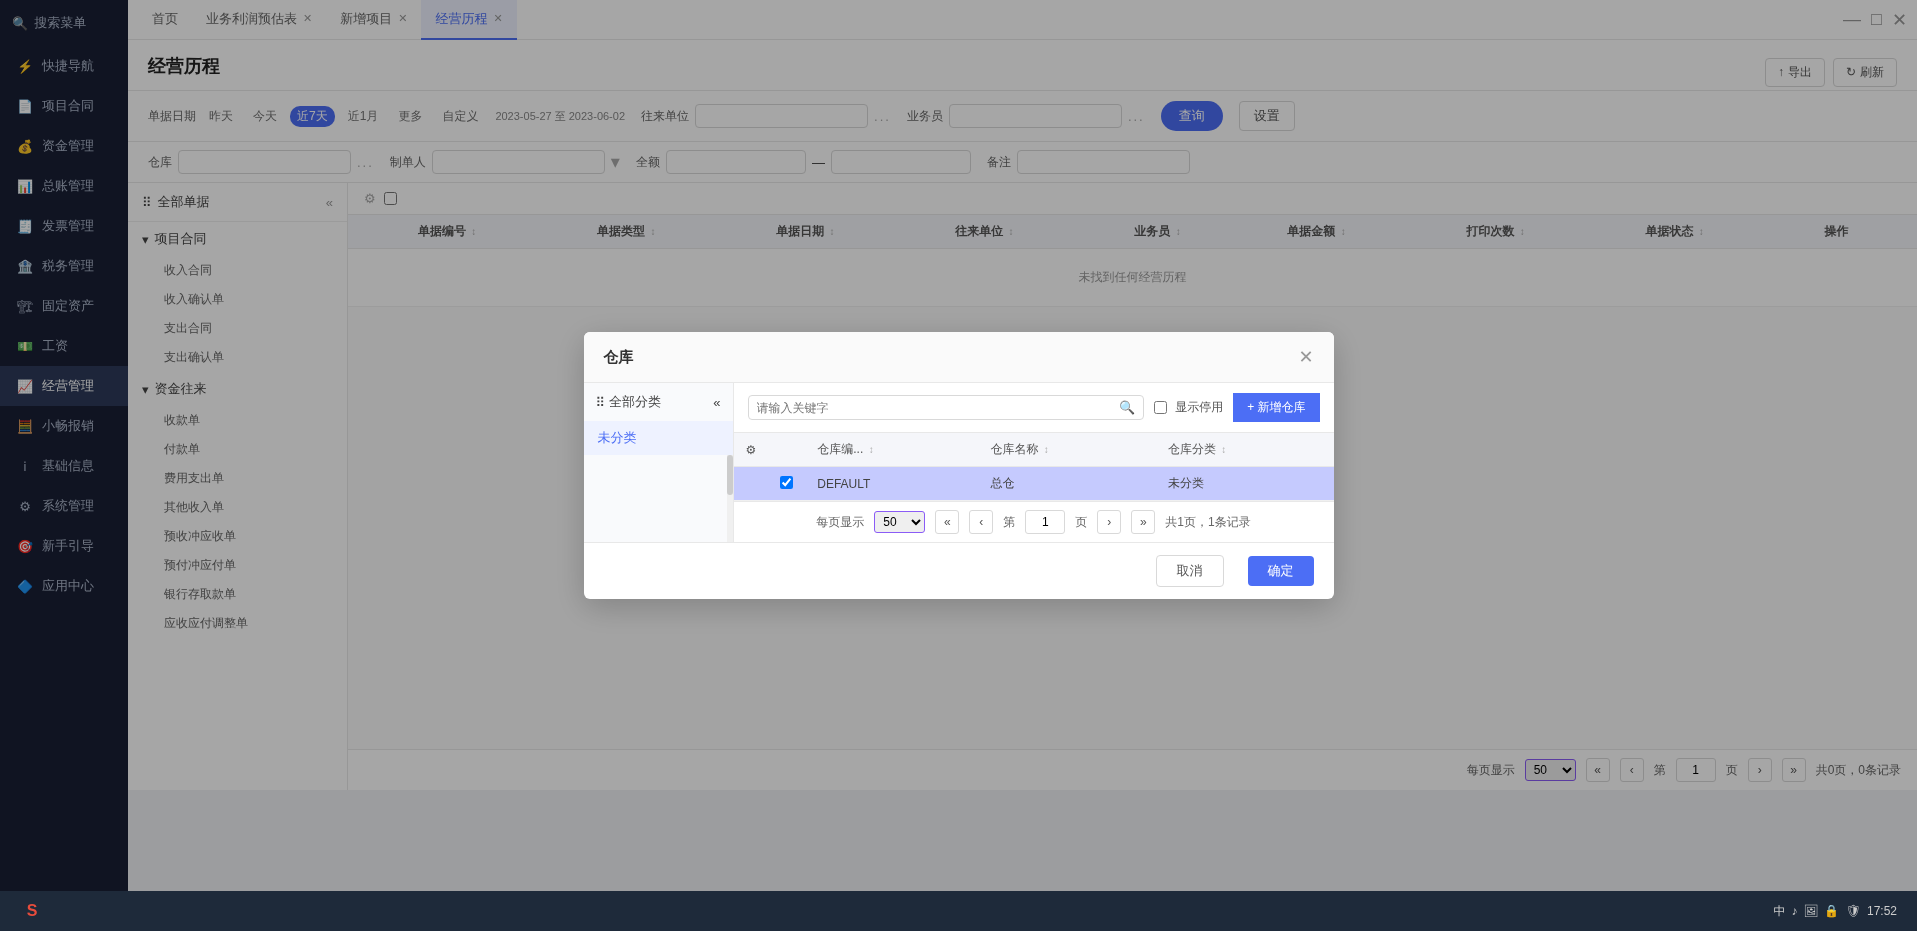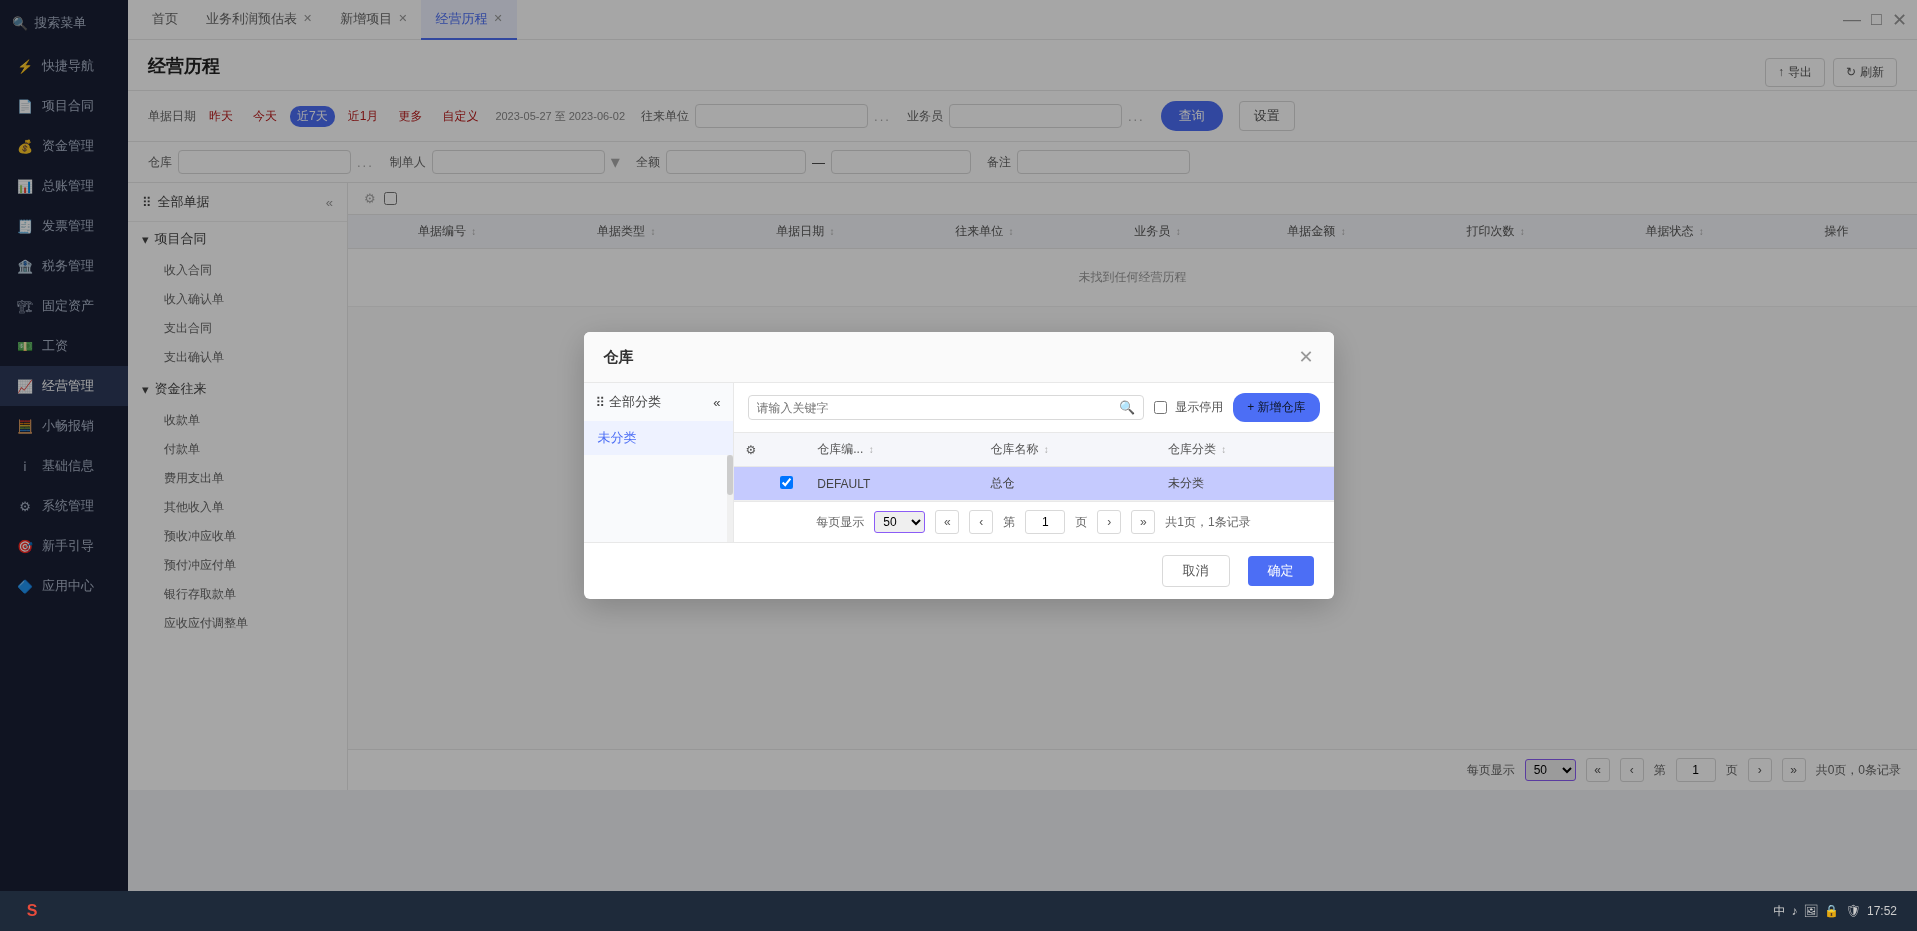--- a/index.html
+++ b/index.html
@@ -53,21 +53,21 @@
 
     
     .filter-bar {
       display: flex; align-items: center; gap: 16px; padding: 10px 20px;
       background: #fff; border-bottom: 1px solid #e8e8e8; flex-wrap: wrap;
     }
     .filter-group { display: flex; align-items: center; gap: 6px; }
     .filter-label { color: #666; font-size: 12px; white-space: nowrap; }
     .date-btn {
       padding: 2px 7px; border-radius: 3px; cursor: pointer; font-size: 12px;
-      border: none; background: transparent; color: #b91c1c;
+      border: none; background: transparent; color: #737373;
     }
     .date-btn.active { background: #4c6ef5; color: #fff; border-radius: 10px; }
     .date-text { font-size: 11px; color: #888; margin-left: 4px; }
     .filter-input {
       border: 1px solid #d9d9d9; border-radius: 4px; padding: 4px 8px;
       font-size: 12px; color: #333; min-width: 140px;
     }
     .dots-btn { color: #aaa; cursor: pointer; letter-spacing: 2px; }
     .query-btn {
       background: #4c6ef5; color: #fff; border: none; border-radius: 15px;
@@ -113,21 +113,21 @@
     }
     .table-toolbar {
       display: flex; align-items: center; padding: 8px 16px; background: #fff;
       border-bottom: 1px solid #e8e8e8; gap: 8px;
     }
     .table-area { flex: 1; overflow: auto; background: #fafafa; }
 
     table { width: 100%; border-collapse: collapse; font-size: 12px; background: #fff; }
     th {
       background: #f5f6fa; padding: 8px 12px; text-align: left;
-      border-bottom: 1px solid #e8e8e8; color: #555; font-weight: normal;
+      border-bottom: 1px solid #e8e8e8; color: #555; font-weight: bold;
       white-space: nowrap;
     }
     td { padding: 8px 12px; border-bottom: 1px solid #f0f0f0; color: #444; }
 
     
     .bottom-bar {
       display: flex; align-items: center; justify-content: flex-end; padding: 8px 16px;
       background: #fff; border-top: 1px solid #e8e8e8; gap: 10px; font-size: 12px; color: #666;
     }
     .page-btn {
@@ -180,40 +180,40 @@
     }
     .dialog-search {
       display: flex; align-items: center; border: 1px solid #d9d9d9; border-radius: 4px;
       padding: 4px 8px; gap: 6px; flex: 1;
     }
     .dialog-search input {
       border: none; outline: none; font-size: 12px; width: 100%; color: #333;
     }
     .dialog-checkbox { display: flex; align-items: center; gap: 8px; font-size: 12px; color: #555; }
     .add-btn {
-      background: #4c6ef5; color: #0f172a; border: none; border-radius: 12px;
+      background: #4c6ef5; color: #ffffff; border: none; border-radius: 0;
       padding: 6px 14px; cursor: pointer; font-size: 12px; white-space: nowrap;
     }
     .dialog-table-area { flex: 1; overflow: auto; }
     .dialog-table { width: 100%; border-collapse: collapse; font-size: 12px; }
     .dialog-table th {
       background: #f5f6fa; padding: 8px 12px; border-bottom: 1px solid #e8e8e8;
       color: #555; font-weight: normal; text-align: left; white-space: nowrap;
     }
     .dialog-table td {
       padding: 8px 12px; border-bottom: 1px solid #f0f0f0; color: #444;
     }
     .dialog-table tr.selected td { background: #c5cafe; }
     .dialog-footer-bar {
       display: flex; align-items: center; justify-content: center; padding: 8px 14px;
       border-top: 1px solid #e8e8e8; gap: 10px; font-size: 12px; color: #666;
     }
     .dialog-actions {
       display: flex; align-items: center; justify-content: flex-end;
-      padding: 12px 20px; gap: 18px; border-top: 1px solid #e8e8e8;
+      padding: 12px 20px; gap: 24px; border-top: 1px solid #e8e8e8;
     }
     .cancel-btn {
       background: #fff; color: #555; border: 1px solid #d9d9d9; border-radius: 4px;
       padding: 6px 20px; cursor: pointer; font-size: 13px;
     }
     .confirm-btn {
       background: #4c6ef5; color: #fff; border: none; border-radius: 4px;
       padding: 6px 20px; cursor: pointer; font-size: 13px;
     }
 

